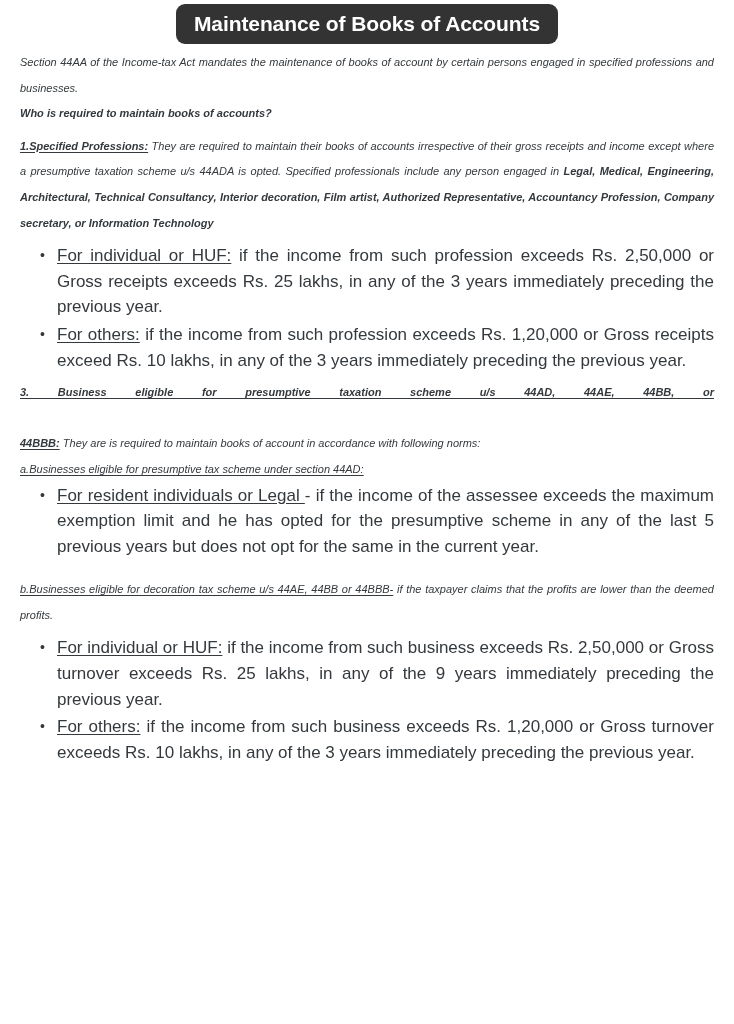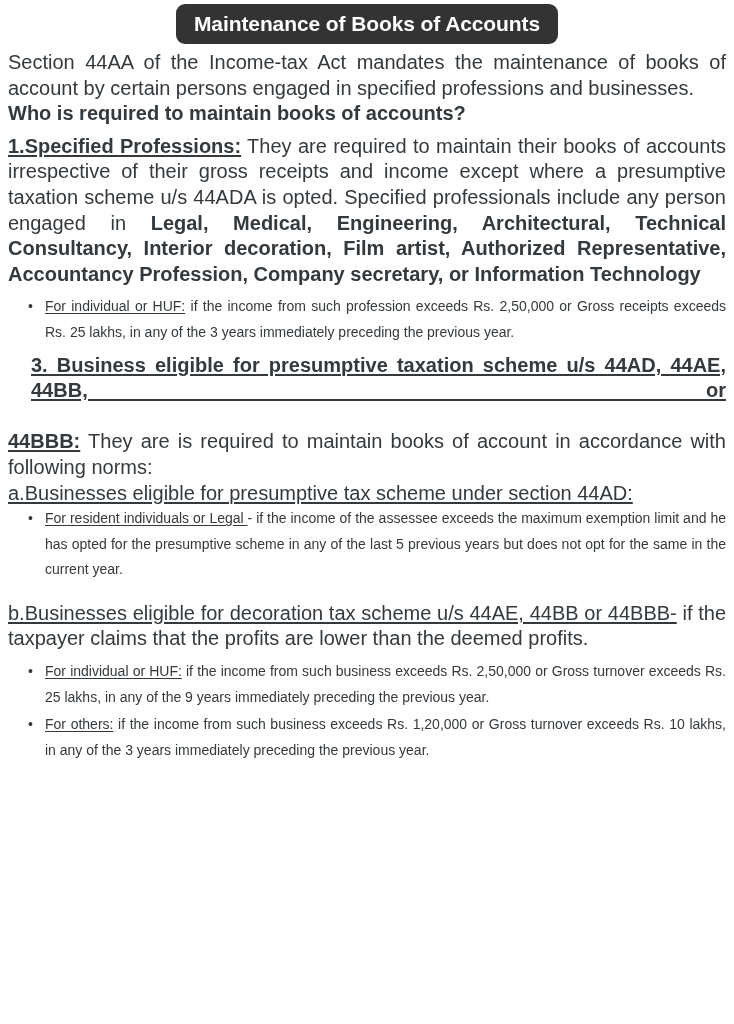--- a/index.html
+++ b/index.html
@@ -11,46 +11,47 @@
     width: 734px;
     height: 1024px;
     font-family: "Liberation Sans", sans-serif;
     color: #34393d;
     overflow: hidden;
   }
   .page {
     width: 734px;
     height: 1024px;
     box-sizing: border-box;
-    padding: 0 8px;
+    padding: 0 20px;
     position: relative;
   }
   .title-wrap {
     text-align: center;
     padding-top: 4px;
     padding-bottom: 6px;
   }
   .title-badge {
     display: inline-block;
     background: #333333;
     color: #ffffff;
     font-weight: bold;
     font-size: 21px;
     line-height: 1;
     letter-spacing: -0.1px;
     padding: 9px 18px 10px 18px;
     border-radius: 9px;
   }
   p.body {
     margin: 0;
-    font-size: 20px;
+    font-size: 11px;
     line-height: 25.6px;
     text-align: justify;
     text-justify: inter-word;
     word-spacing: 0px;
+    font-style: italic;
   }
   .spacer-sm { height: 7px; }
   .spacer-md { height: 11px; }
   .h-inline {
     font-weight: bold;
     text-decoration: underline;
     text-underline-offset: 2px;
   }
   .sub-head {
     text-decoration: underline;
@@ -62,40 +63,39 @@
   }
   .bold { font-weight: bold; }
   ul.bullets {
     margin: 0;
     padding: 0;
     list-style: none;
   }
   ul.bullets > li {
     position: relative;
     padding-left: 37px;
-    font-size: 14px;
+    font-size: 17px;
     line-height: 25.6px;
     text-align: justify;
     text-justify: inter-word;
     margin: 0;
   }
   ul.bullets > li + li { margin-top: 2px; }
   ul.bullets > li::before {
     content: "\2022";
     position: absolute;
     left: 20px;
     top: 0;
     font-size: 14px;
     line-height: 25.6px;
     color: #34393d;
   }
   
   .full-just {
     text-align: justify;
-    margin-left: 23px;
   }
   .full-just::after {
     content: "";
     display: inline-block;
     width: 100%;
   }
 </style>
 </head>
 <body>
 
@@ -112,20 +112,21 @@
 
   <div class="spacer-sm"></div>
 
   <p class="body"><span class="h-inline">1.Specified Professions:</span><span> They are required to maintain their books of accounts irrespective of their gross receipts and income except where a presumptive taxation scheme u/s 44ADA is opted. Specified professionals include any person engaged in </span><span class="bold">Legal, Medical, Engineering, Architectural, Technical Consultancy, Interior decoration, Film artist, Authorized Representative, Accountancy Profession, Company secretary, or Information Technology</span></p>
 
   <div class="spacer-sm"></div>
 
 
   <ul class="bullets">
     <li><span class="lead-in">For individual or HUF:</span><span> if the income from such profession exceeds Rs. 2,50,000 or Gross receipts exceeds Rs. 25 lakhs, in any of the 3 years immediately preceding the previous year.</span></li>
+    <li><span class="lead-in">For others:</span><span> if the income from such profession exceeds Rs. 1,20,000 or Gross receipts exceed Rs. 10 lakhs, in any of the 3 years immediately preceding the previous year.</span></li>
   </ul>
 
   <div class="spacer-sm"></div>
 
   <p class="body"><span class="h-inline full-just" style="display:block;">3. Business eligible for presumptive taxation scheme u/s 44AD, 44AE, 44BB, or</span><span class="h-inline">44BBB:</span><span> They are  is required to maintain books of account in accordance with following norms:</span></p>
 
   <p class="body"><span class="sub-head">a.Businesses eligible for presumptive tax scheme under section 44AD:</span></p>
 
   <ul class="bullets">
     <li><span class="lead-in">For resident individuals or Legal </span><span>- if the income of the assessee exceeds the maximum exemption limit and he has opted for the presumptive scheme in any of the last 5 previous years but does not opt for the same in the current year.</span></li>

